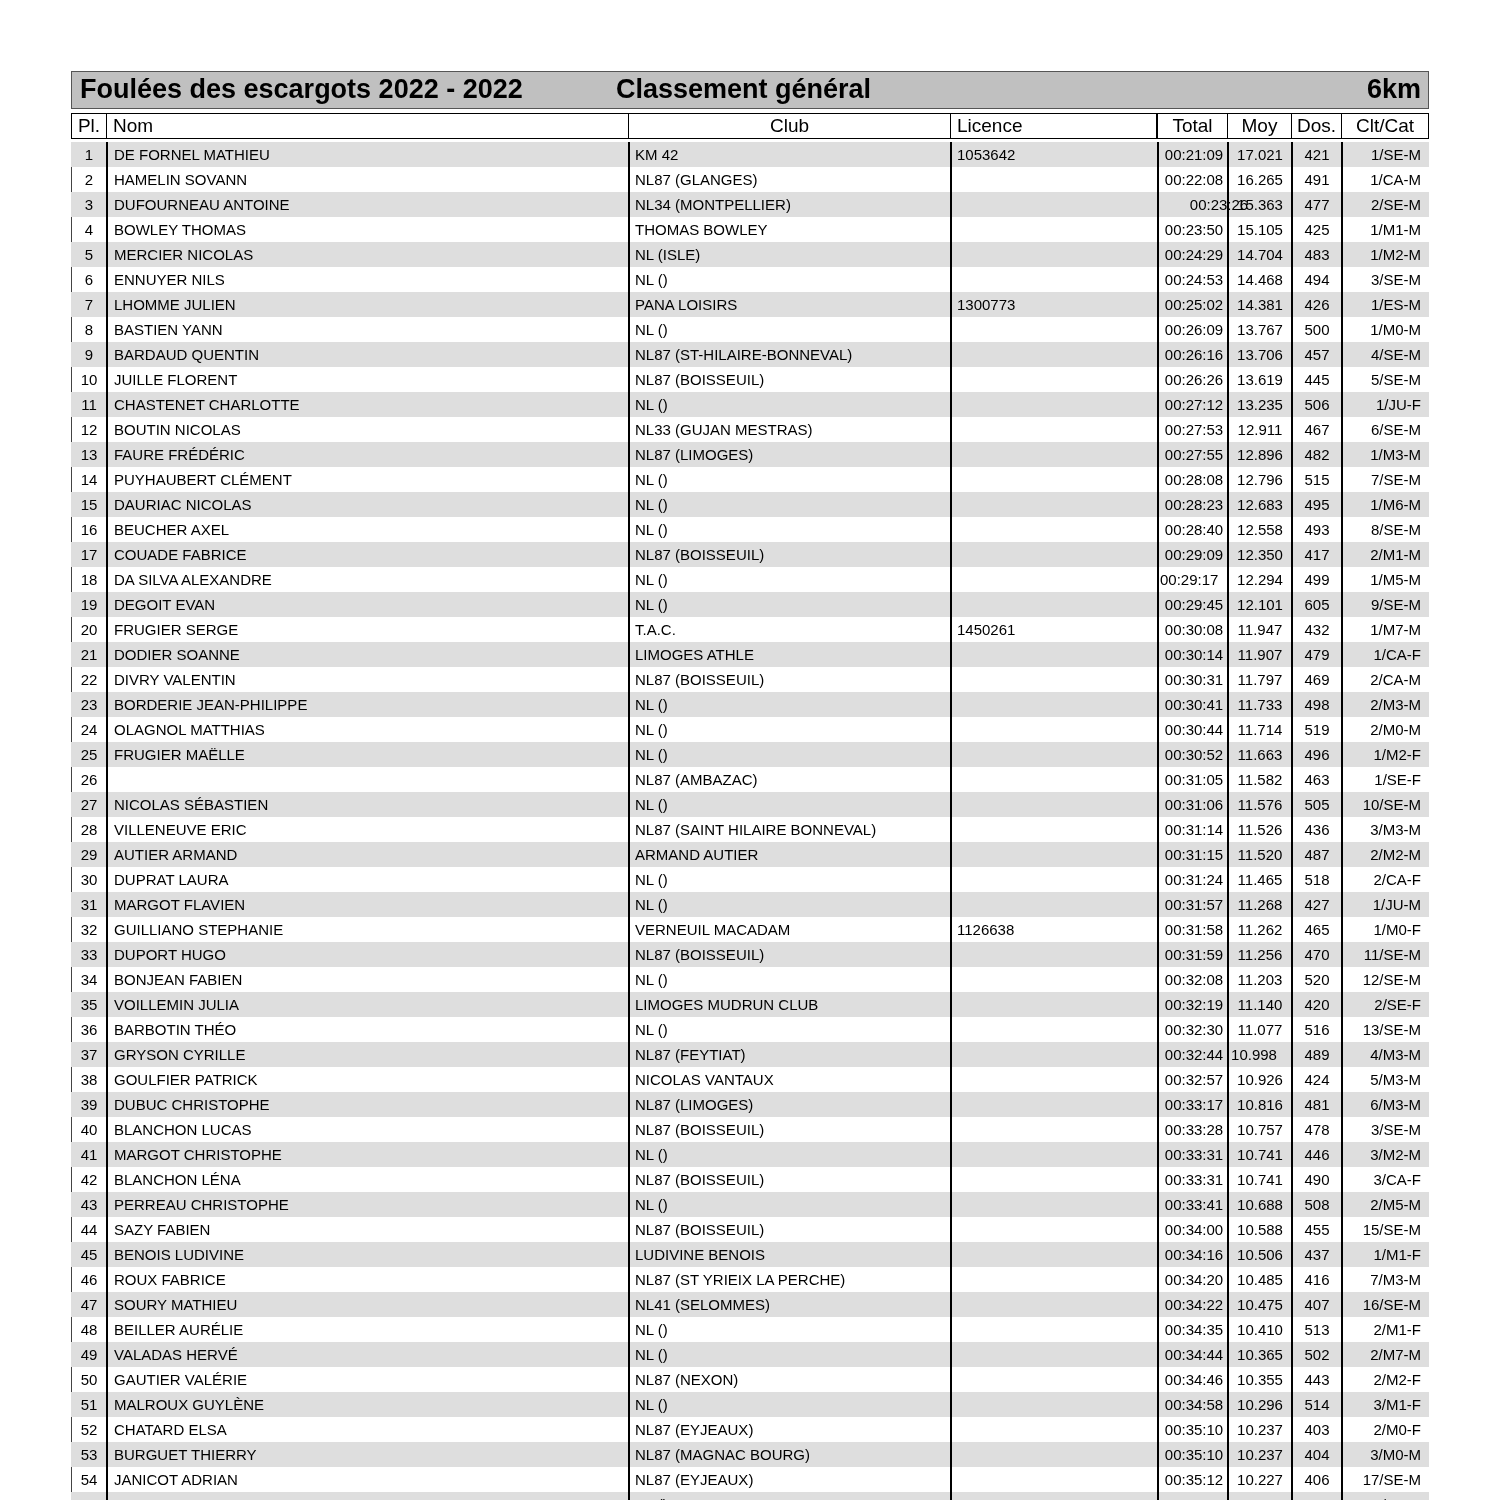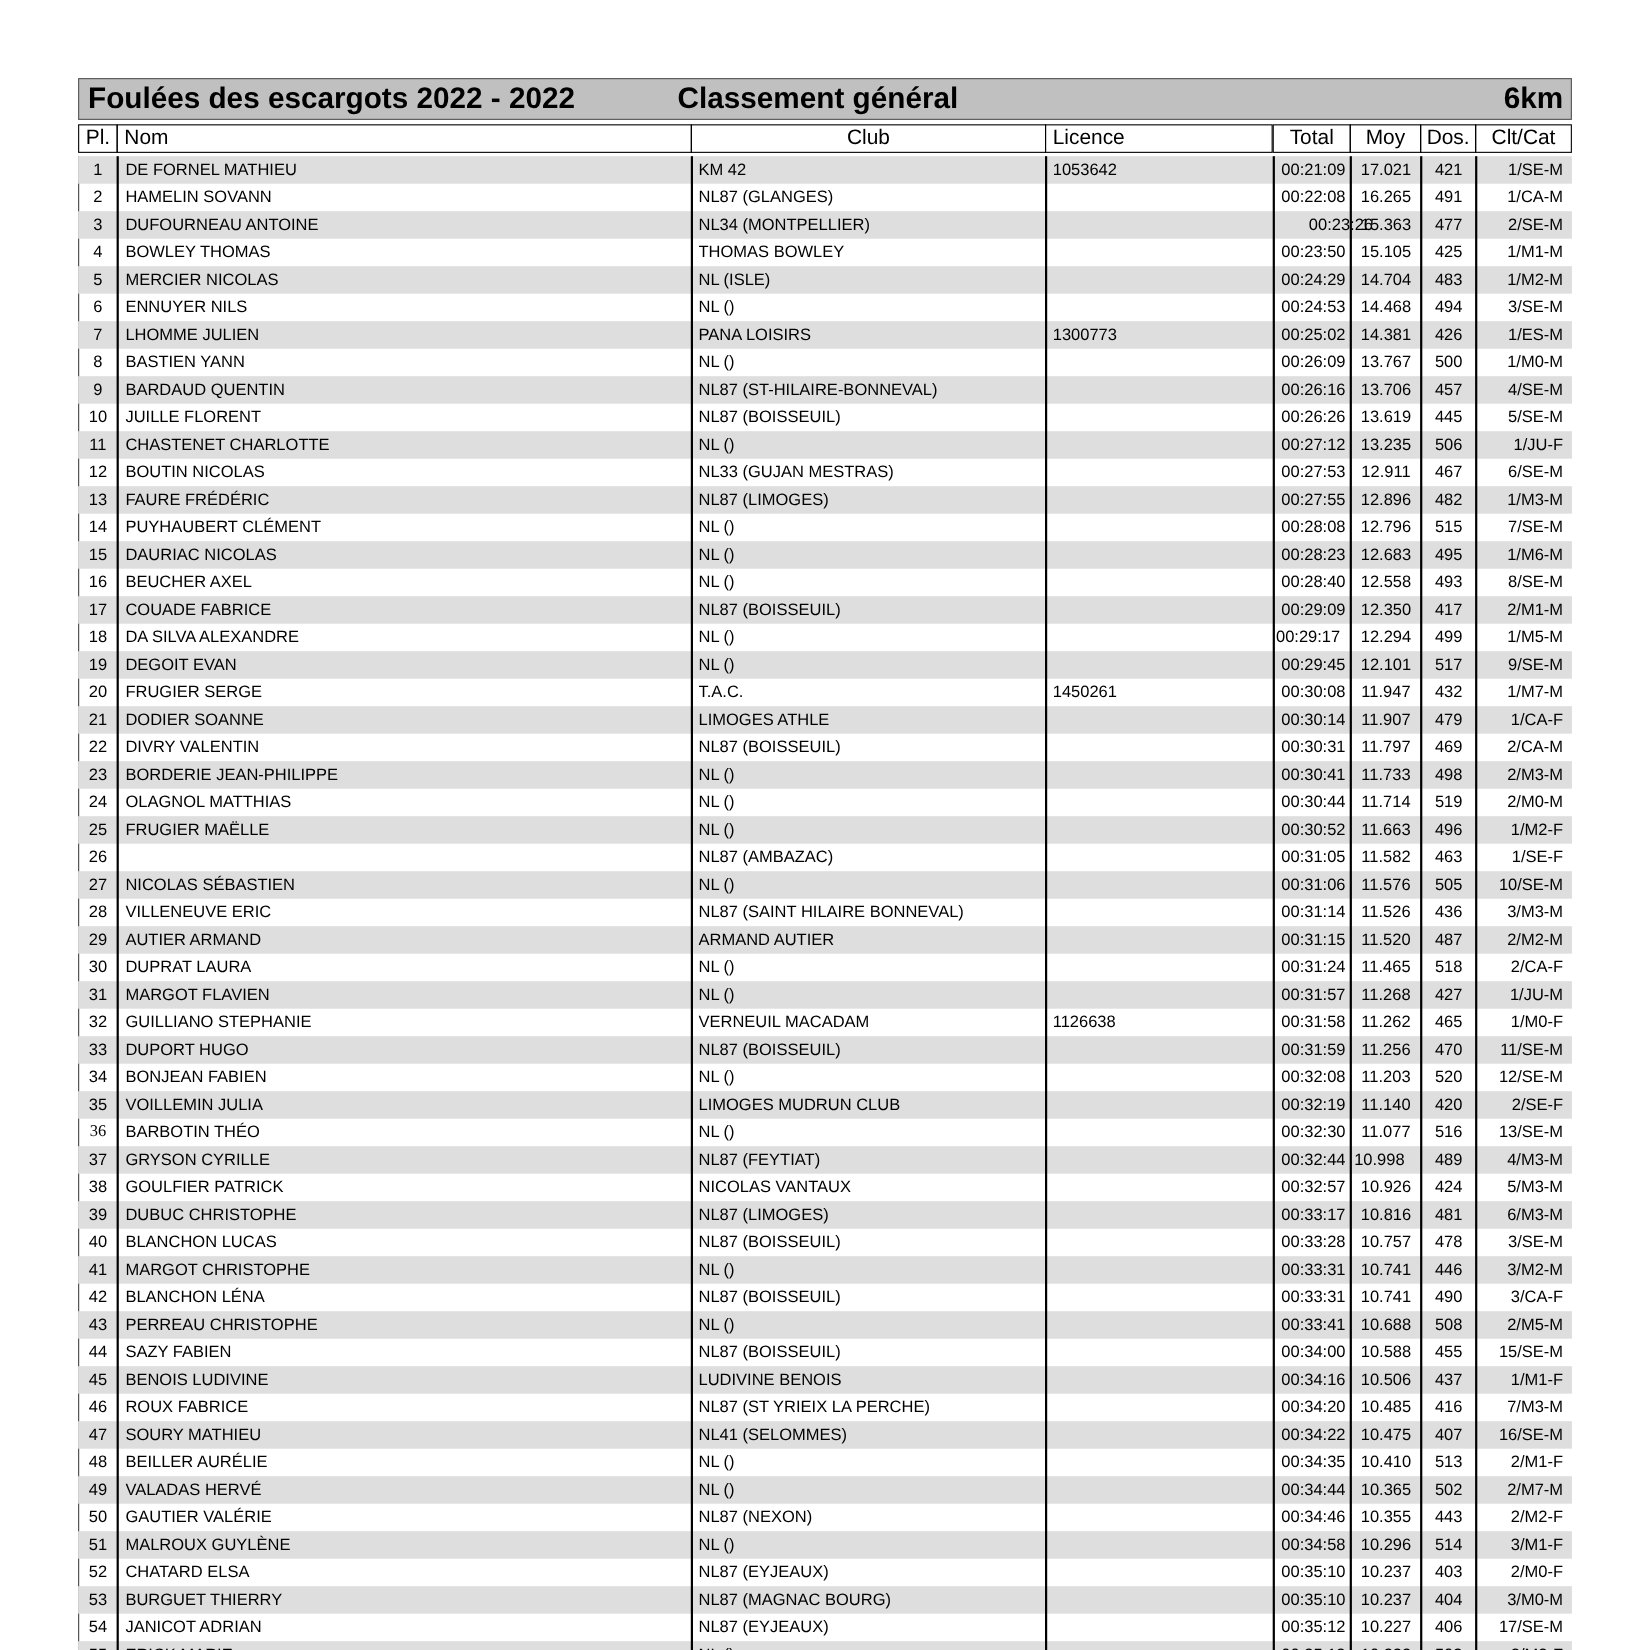--- a/index.html
+++ b/index.html
@@ -222,21 +222,21 @@
         <div class="c" style="left: 1221px; width: 50px; text-align: center;">499</div>
         <div class="c" style="left: 1272px; width: 78px; text-align: right;">1/M5-M</div>
       </div>
       <div class="row alt">
         <div class="c" style="left: 0px; width: 36px; text-align: center;">19</div>
         <div class="c" style="left: 43px; width: 510px; text-align: left;">DEGOIT EVAN</div>
         <div class="c" style="left: 564px; width: 312px; text-align: left;">NL ()</div>
         <div class="c" style="left: 886px; width: 196px; text-align: left;"></div>
         <div class="c" style="left: 1089px; width: 68px; text-align: center;">00:29:45</div>
         <div class="c" style="left: 1158px; width: 62px; text-align: center;">12.101</div>
-        <div class="c" style="left: 1221px; width: 50px; text-align: center;">517</div>
+        <div class="c" style="left: 1221px; width: 50px; text-align: center;">605</div>
         <div class="c" style="left: 1272px; width: 78px; text-align: right;">9/SE-M</div>
       </div>
       <div class="row">
         <div class="c" style="left: 0px; width: 36px; text-align: center;">20</div>
         <div class="c" style="left: 43px; width: 510px; text-align: left;">FRUGIER SERGE</div>
         <div class="c" style="left: 564px; width: 312px; text-align: left;">T.A.C.</div>
         <div class="c" style="left: 886px; width: 196px; text-align: left;">1450261</div>
         <div class="c" style="left: 1089px; width: 68px; text-align: center;">00:30:08</div>
         <div class="c" style="left: 1158px; width: 62px; text-align: center;">11.947</div>
         <div class="c" style="left: 1221px; width: 50px; text-align: center;">432</div>
@@ -385,21 +385,21 @@
         <div class="c" style="left: 0px; width: 36px; text-align: center;">35</div>
         <div class="c" style="left: 43px; width: 510px; text-align: left;">VOILLEMIN JULIA</div>
         <div class="c" style="left: 564px; width: 312px; text-align: left;">LIMOGES MUDRUN CLUB</div>
         <div class="c" style="left: 886px; width: 196px; text-align: left;"></div>
         <div class="c" style="left: 1089px; width: 68px; text-align: center;">00:32:19</div>
         <div class="c" style="left: 1158px; width: 62px; text-align: center;">11.140</div>
         <div class="c" style="left: 1221px; width: 50px; text-align: center;">420</div>
         <div class="c" style="left: 1272px; width: 78px; text-align: right;">2/SE-F</div>
       </div>
       <div class="row">
-        <div class="c" style="left: 0px; width: 36px; text-align: center; font-family: Liberation Serif, serif;">36</div>
+        <div class="c" style="left: 0px; width: 36px; text-align: center;">36</div>
         <div class="c" style="left: 43px; width: 510px; text-align: left;">BARBOTIN THÉO</div>
         <div class="c" style="left: 564px; width: 312px; text-align: left;">NL ()</div>
         <div class="c" style="left: 886px; width: 196px; text-align: left;"></div>
         <div class="c" style="left: 1089px; width: 68px; text-align: center;">00:32:30</div>
         <div class="c" style="left: 1158px; width: 62px; text-align: center;">11.077</div>
         <div class="c" style="left: 1221px; width: 50px; text-align: center;">516</div>
         <div class="c" style="left: 1272px; width: 78px; text-align: right;">13/SE-M</div>
       </div>
       <div class="row alt">
         <div class="c" style="left: 0px; width: 36px; text-align: center;">37</div>

